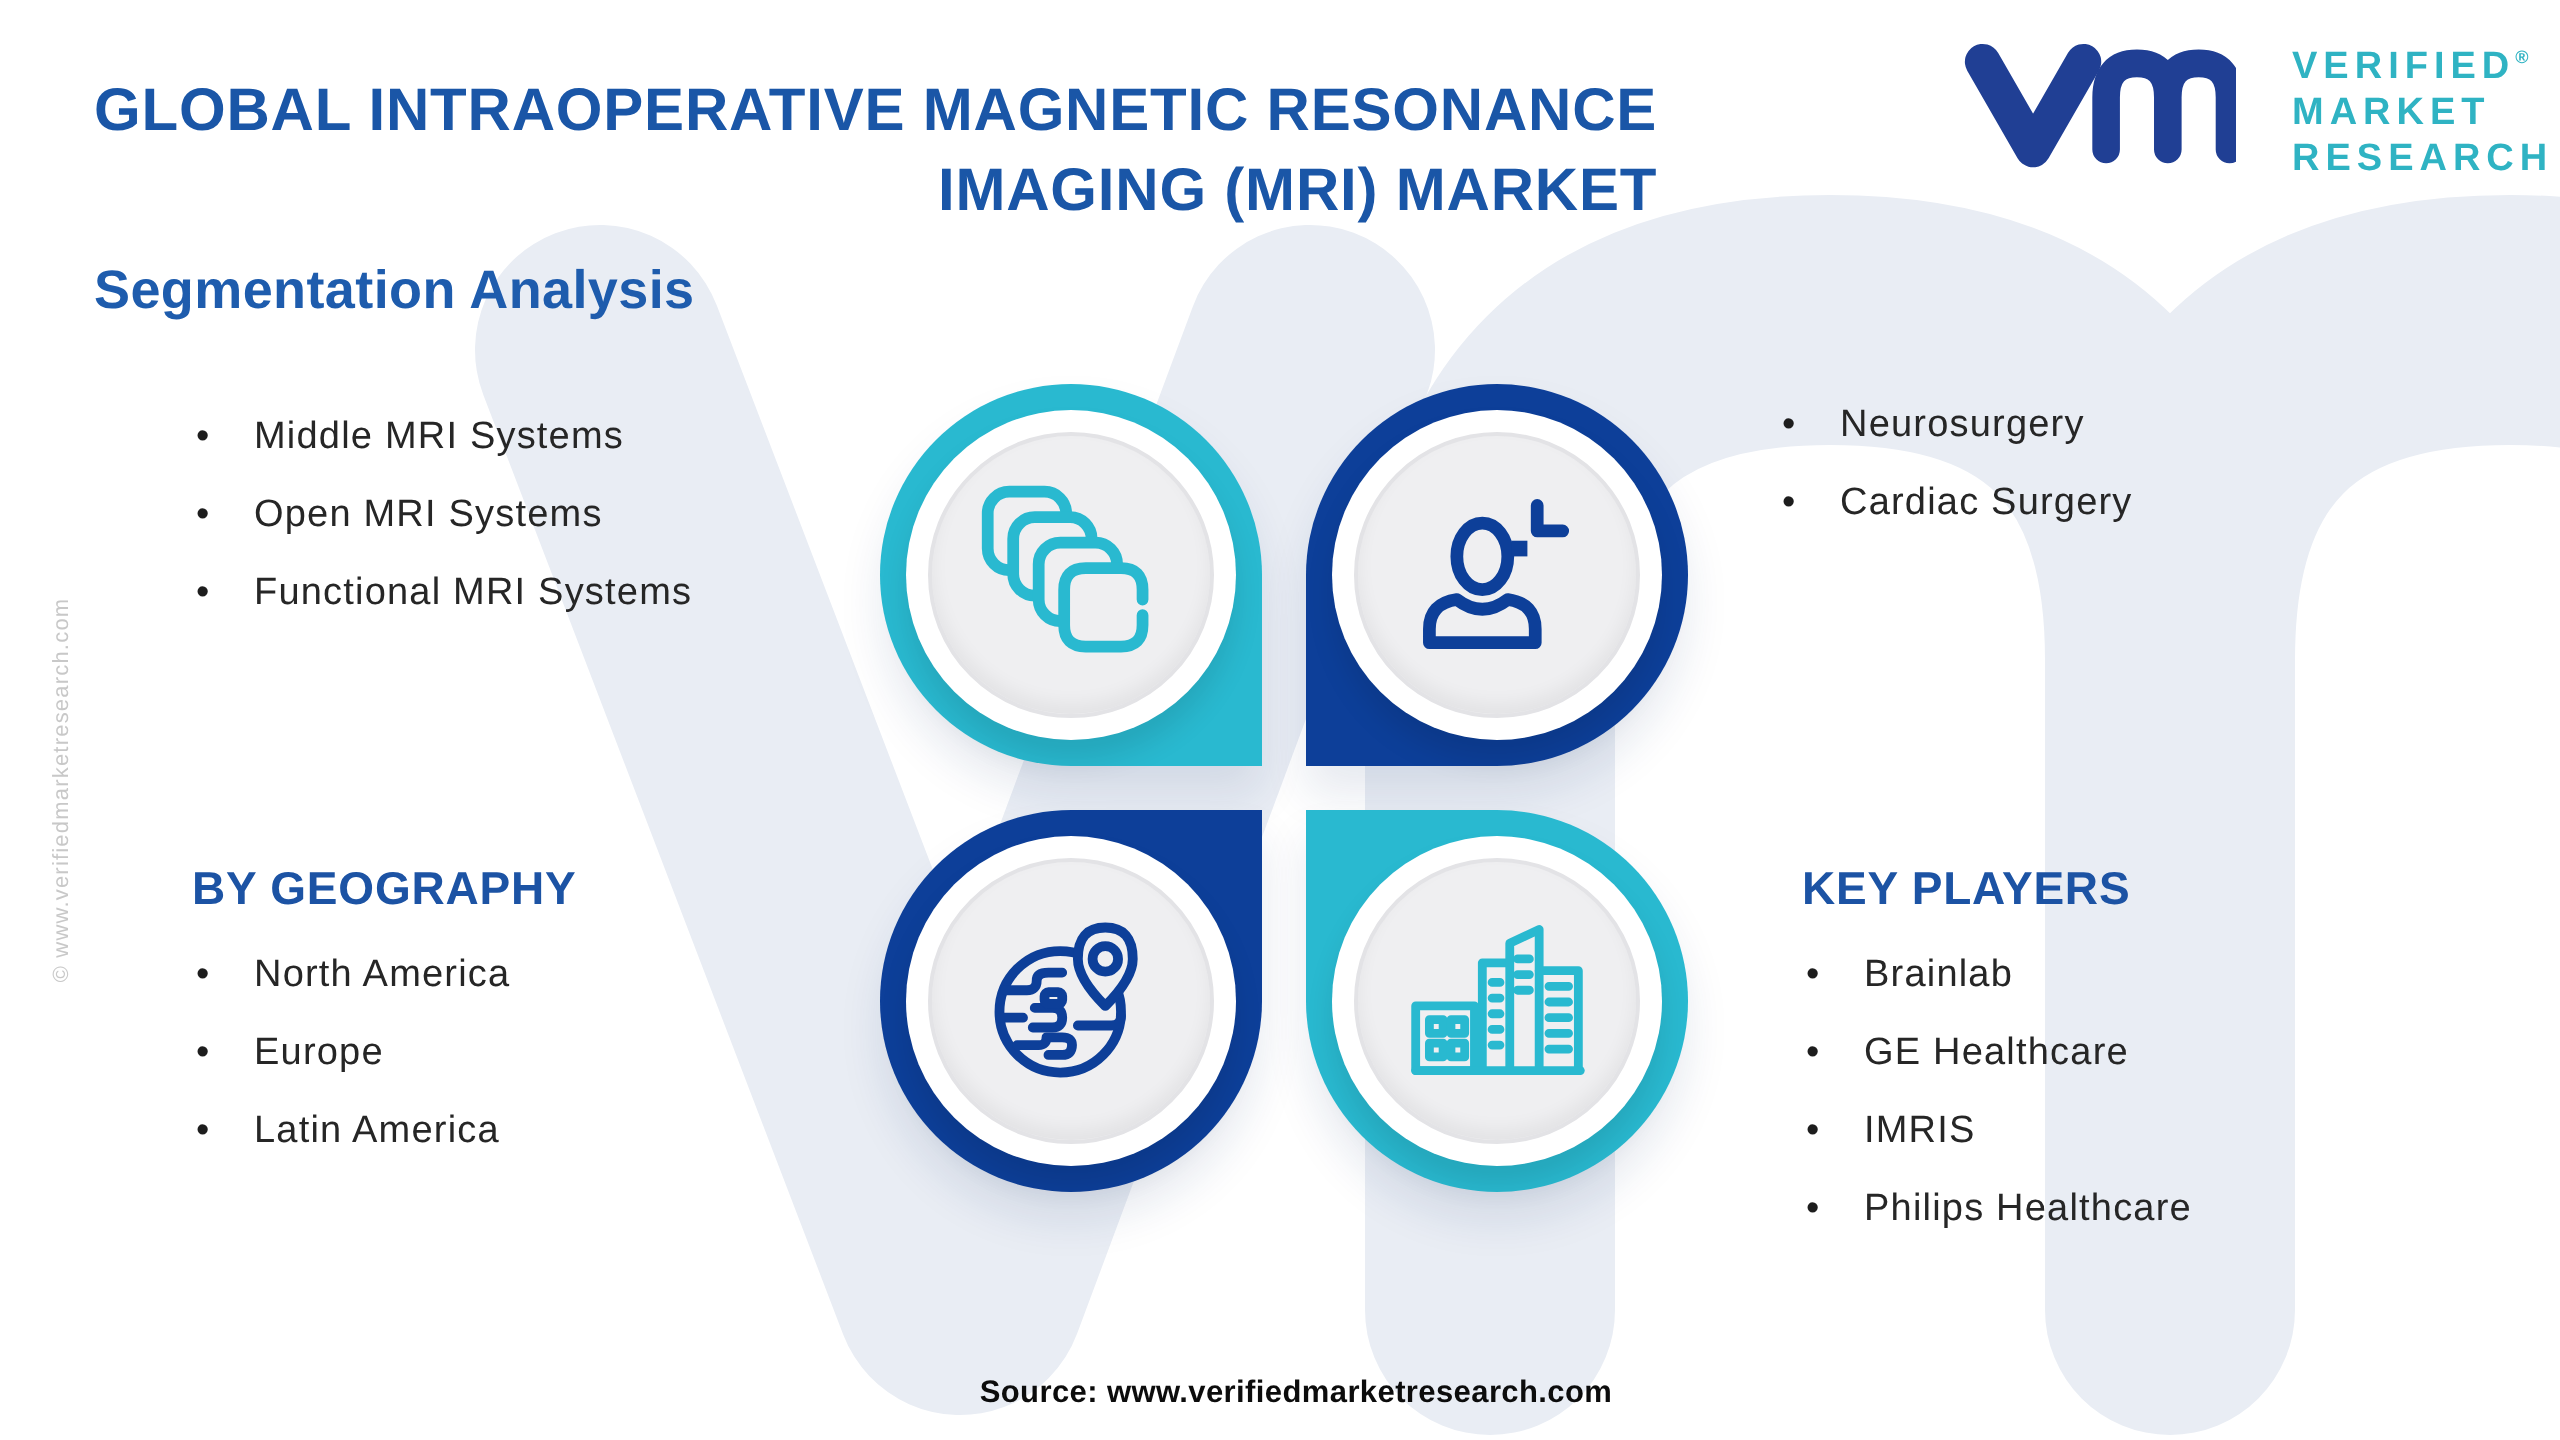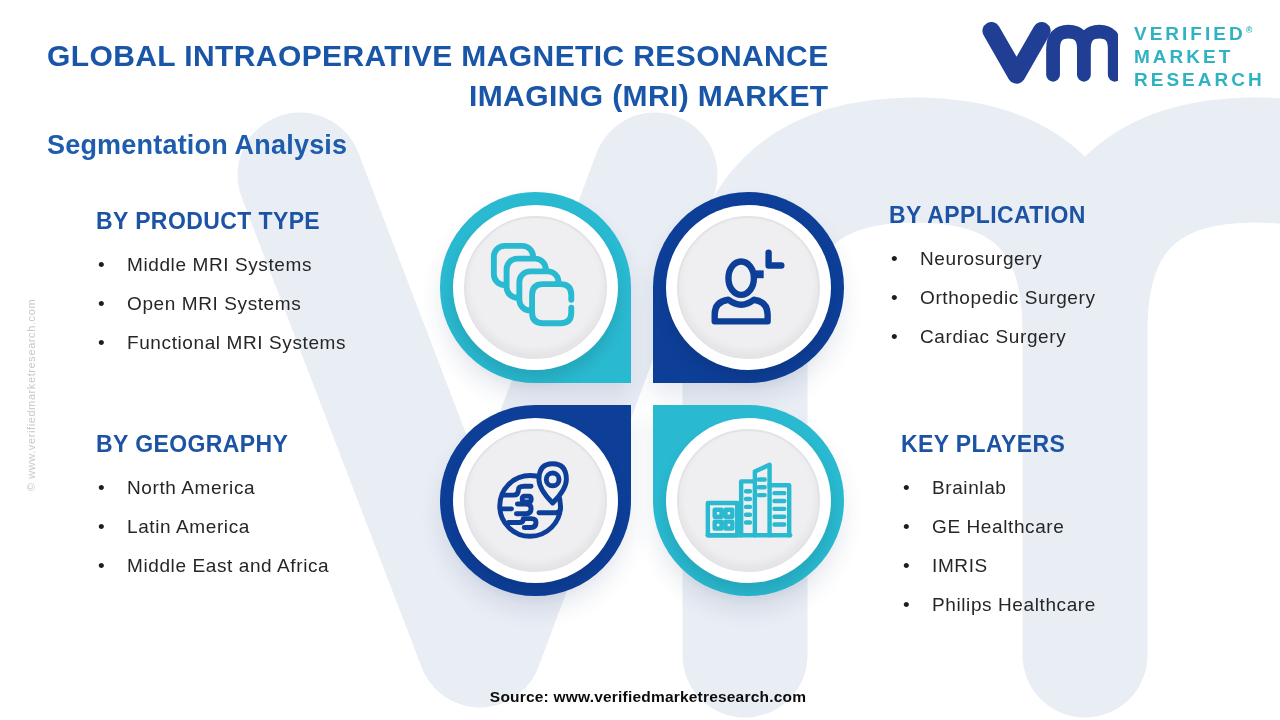--- a/index.html
+++ b/index.html
@@ -22,21 +22,21 @@
     font-size:30px; font-weight:bold; line-height:1.33; letter-spacing:.4px;
     color:var(--title-blue);
     text-align:right;
   }
   .subtitle{
     position:absolute; left:47px; top:130px; z-index:2;
     font-size:27px; font-weight:700; letter-spacing:.2px;
     color:var(--subtitle-blue);
   }
   
-  .logo{ position:absolute; left:980px; top:14px; z-index:2; display:flex; align-items:flex-start; gap:16px; }
+  .logo{ position:absolute; left:980px; top:14px; z-index:2; display:flex; align-items:flex-start; gap:28px; }
   .logo-mark{ width:138px; height:76px; }
   .logo-text{
     color:var(--logo-teal); font-weight:bold; font-size:19px;
     letter-spacing:3px; line-height:1.22; padding-top:8px; white-space:nowrap;
   }
   .logo-text sup{ font-size:9px; letter-spacing:0; vertical-align:super; }
   
   .sec{ position:absolute; width:345px; z-index:2; }
   .sec-pt { left:96px;  top:208px; }
   .sec-app{ left:889px; top:202px; }
@@ -112,43 +112,40 @@
       </g>
     </svg>
     <div class="logo-text">
       <span>VERIFIED</span><sup>®</sup><br>
       <span>MARKET</span><br>
       <span>RESEARCH</span>
     </div>
   </div>
 
   <div class="sec sec-pt">
-    <h2>BY PRODUCT TYPE</h2>
     <ul>
       <li>Middle MRI Systems</li>
       <li>Open MRI Systems</li>
       <li>Functional MRI Systems</li>
     </ul>
   </div>
 
   <div class="sec sec-app">
-    <h2>BY APPLICATION</h2>
     <ul>
       <li>Neurosurgery</li>
-      <li>Orthopedic Surgery</li>
       <li>Cardiac Surgery</li>
     </ul>
   </div>
 
   <div class="sec sec-geo">
     <h2>BY GEOGRAPHY</h2>
     <ul>
       <li>North America</li>
+      <li>Europe</li>
       <li>Latin America</li>
-      <li>Middle East and Africa</li>
     </ul>
   </div>
 
   <div class="sec sec-kp">
     <h2>KEY PLAYERS</h2>
     <ul>
       <li>Brainlab</li>
       <li>GE Healthcare</li>
       <li>IMRIS</li>
       <li>Philips Healthcare</li>

